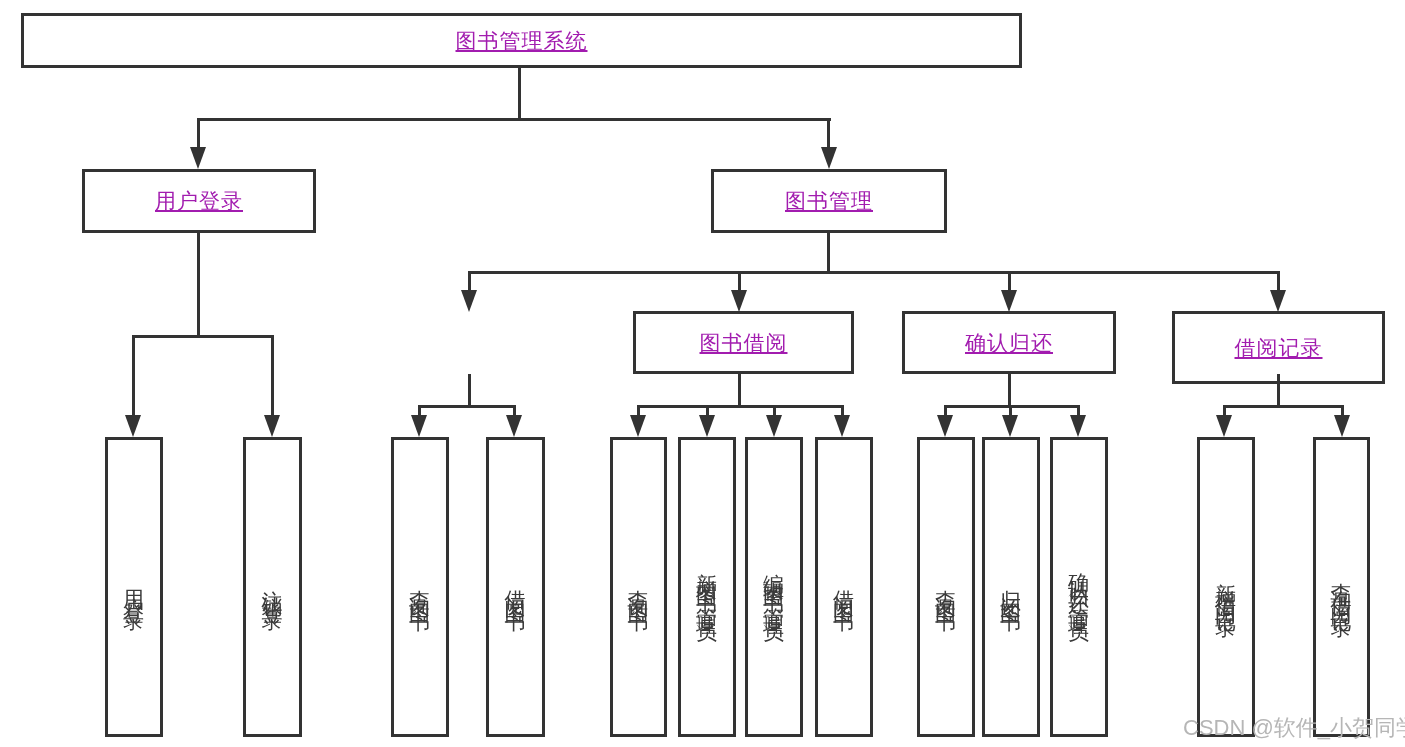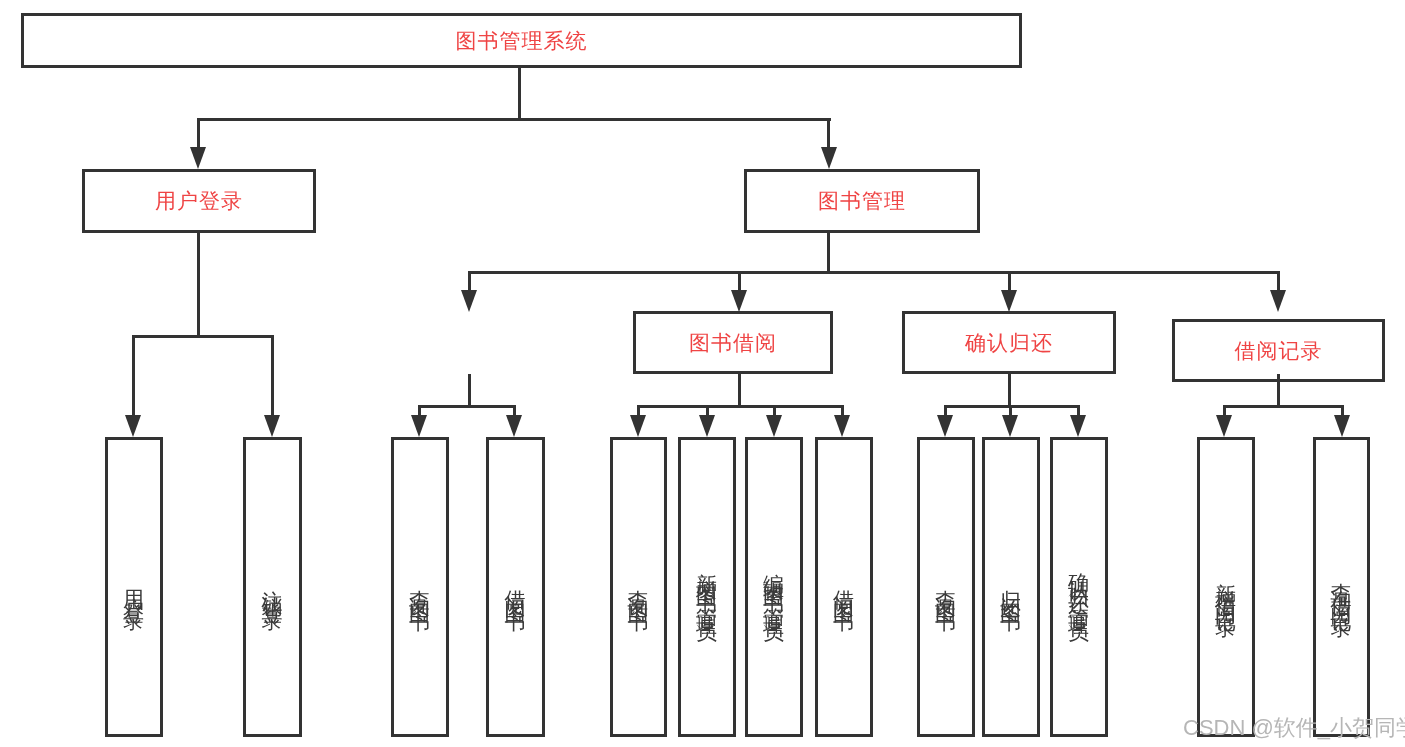--- a/index.html
+++ b/index.html
@@ -12,23 +12,24 @@
   }
   .node{
     position:absolute;
     border:3px solid #333333;
     background:#ffffff;
     box-sizing:border-box;
     display:flex;align-items:center;justify-content:center;
   }
   .hlabel{
     font-size:21px;
-    color:#ef4444;
+    color:#a21caf;
     letter-spacing:1px;
     white-space:nowrap;
+    text-decoration:underline;
   }
   .leaf span{
     writing-mode:vertical-rl;
     text-orientation:mixed;
     font-size:21px;
     color:#3a3a3a;
     letter-spacing:7px;
     line-height:1;
   }
   .line{position:absolute;background:#333333;}
@@ -52,31 +53,31 @@
 
 <div id="canvas">
 
   <div class="node" style="left:21px;top:13px;width:1001px;height:55px;">
     <span class="hlabel">图书管理系统</span>
   </div>
 
   <div class="node" style="left:82px;top:169px;width:234px;height:64px;">
     <span class="hlabel">用户登录</span>
   </div>
-  <div class="node" style="left:744px;top:169px;width:236px;height:64px;justify-content:center;">
+  <div class="node" style="left:711px;top:169px;width:236px;height:64px;justify-content:center;">
     <span class="hlabel">图书管理</span>
   </div>
 
-  <div class="node" style="left:633px;top:311px;width:200px;height:63px;">
+  <div class="node" style="left:633px;top:311px;width:221px;height:63px;">
     <span class="hlabel">图书借阅</span>
   </div>
   <div class="node" style="left:902px;top:311px;width:214px;height:63px;">
     <span class="hlabel">确认归还</span>
   </div>
-  <div class="node" style="left:1172px;top:319px;width:213px;height:63px;">
+  <div class="node" style="left:1172px;top:311px;width:213px;height:73px;">
     <span class="hlabel">借阅记录</span>
   </div>
 
   <div class="node leaf" style="left:105px;top:437px;width:58px;height:300px;">
     <span>用户登录</span>
   </div>
   <div class="node leaf" style="left:243px;top:437px;width:59px;height:300px;">
     <span>注销登录</span>
   </div>
 

